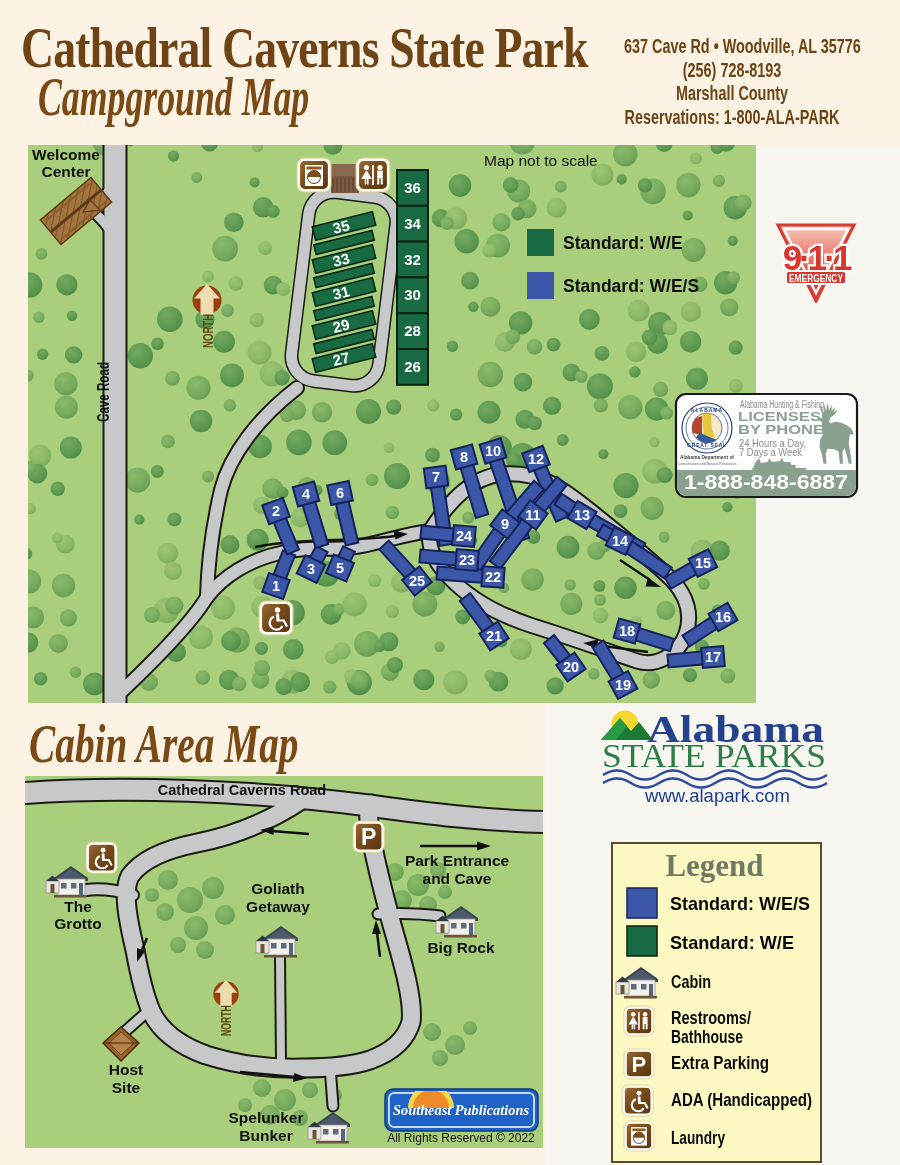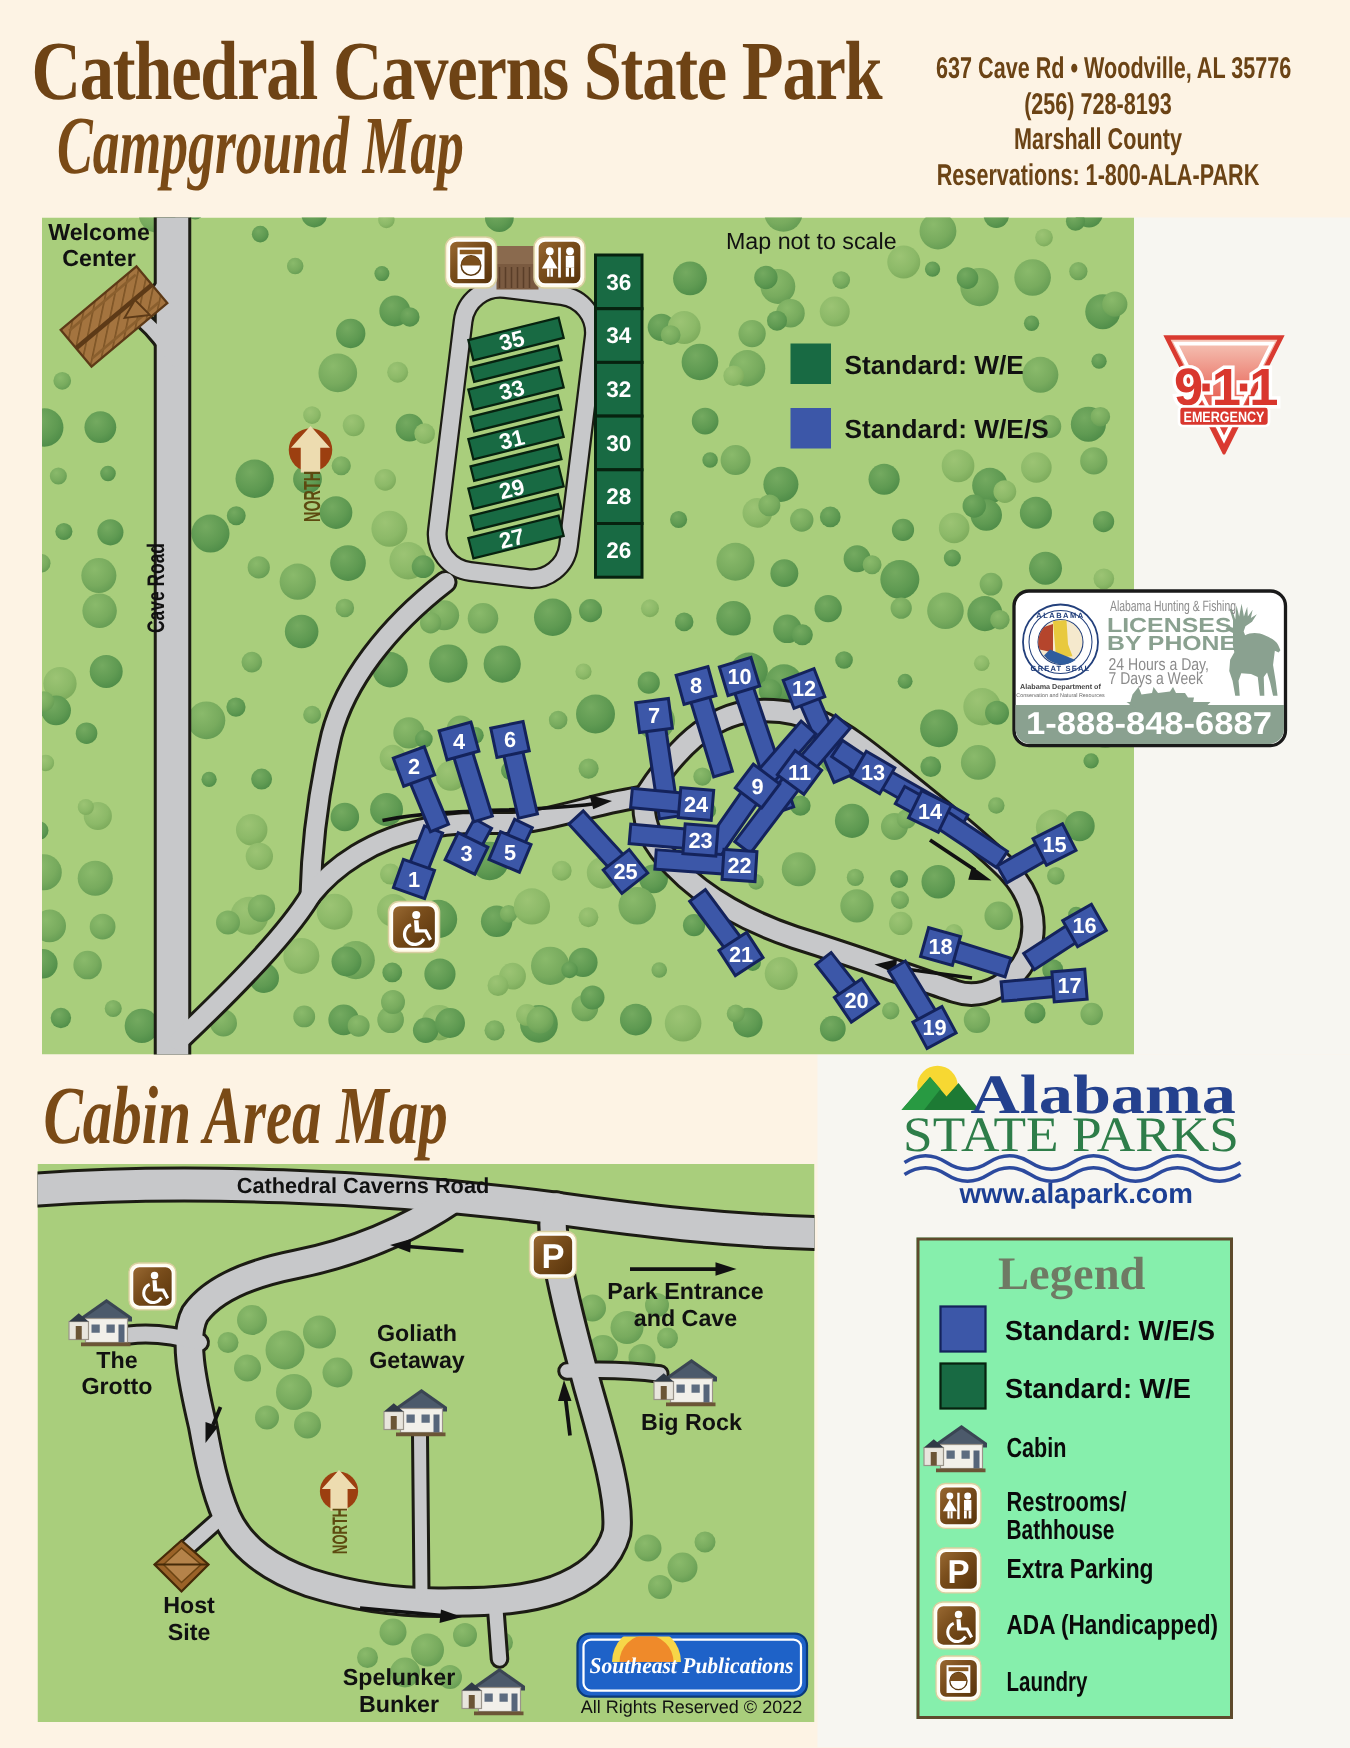--- a/index.html
+++ b/index.html
@@ -4,22 +4,22 @@
 body{width:900px;height:1165px;background:#fdf3e4;position:relative;overflow:hidden;
  font-family:"Liberation Sans",sans-serif;}
 .abs{position:absolute;}
 #title{left:21px;top:16px;font-family:"Liberation Serif",serif;font-weight:bold;
  font-size:56px;color:#6e4315;letter-spacing:-1px;transform:scaleX(0.815);transform-origin:left top;white-space:nowrap;}
 .script{font-family:"Liberation Serif",serif;font-style:italic;font-weight:bold;color:#7a4a16;white-space:nowrap;}
 #sub1{left:38px;top:69px;font-size:55px;line-height:1;transform:scaleX(0.65);transform-origin:left top;}
 #sub2{left:29px;top:716px;font-size:55px;line-height:1;transform:scaleX(0.715);transform-origin:left top;}
 #addr{left:582px;top:35px;width:300px;text-align:center;color:#6b4315;font-weight:bold;
  font-size:20px;line-height:23.5px;transform:scaleX(0.72);transform-origin:center top;white-space:nowrap;}
-#legend{left:611px;top:825px;width:207px;height:317px;background:#86efac;border:2.5px solid #5e4a2c;}
-#www{left:600px;top:785px;width:235px;text-align:center;color:#1c3f94;font-weight:bold;font-size:18.5px;}
+#legend{left:611px;top:842px;width:207px;height:317px;background:#fef9c3;border:2.5px solid #5e4a2c;}
+#www{left:600px;top:785px;width:235px;text-align:center;color:#1c3f94;font-weight:normal;font-size:18.5px;}
 </style></head><body>
 <div class="abs" style="left:756px;top:145px;width:144px;height:558px;background:#f7f6f1;"></div>
 <div class="abs" style="left:545px;top:703px;width:355px;height:462px;background:#f7f6f1;"></div>
 <div class="abs" id="title">Cathedral Caverns State Park</div>
 <div class="abs script" id="sub1">Campground Map</div>
 <div class="abs script" id="sub2">Cabin Area Map</div>
 <div class="abs" id="addr">637 Cave Rd • Woodville, AL 35776<br>(256) 728-8193<br>Marshall County<br>Reservations: 1-800-ALA-PARK</div>
 <svg class="abs" style="left:28px;top:145px" width="728" height="558" viewBox="28 145 728 558">
     <defs>
 <radialGradient id="td" cx="38%" cy="32%" r="78%">

